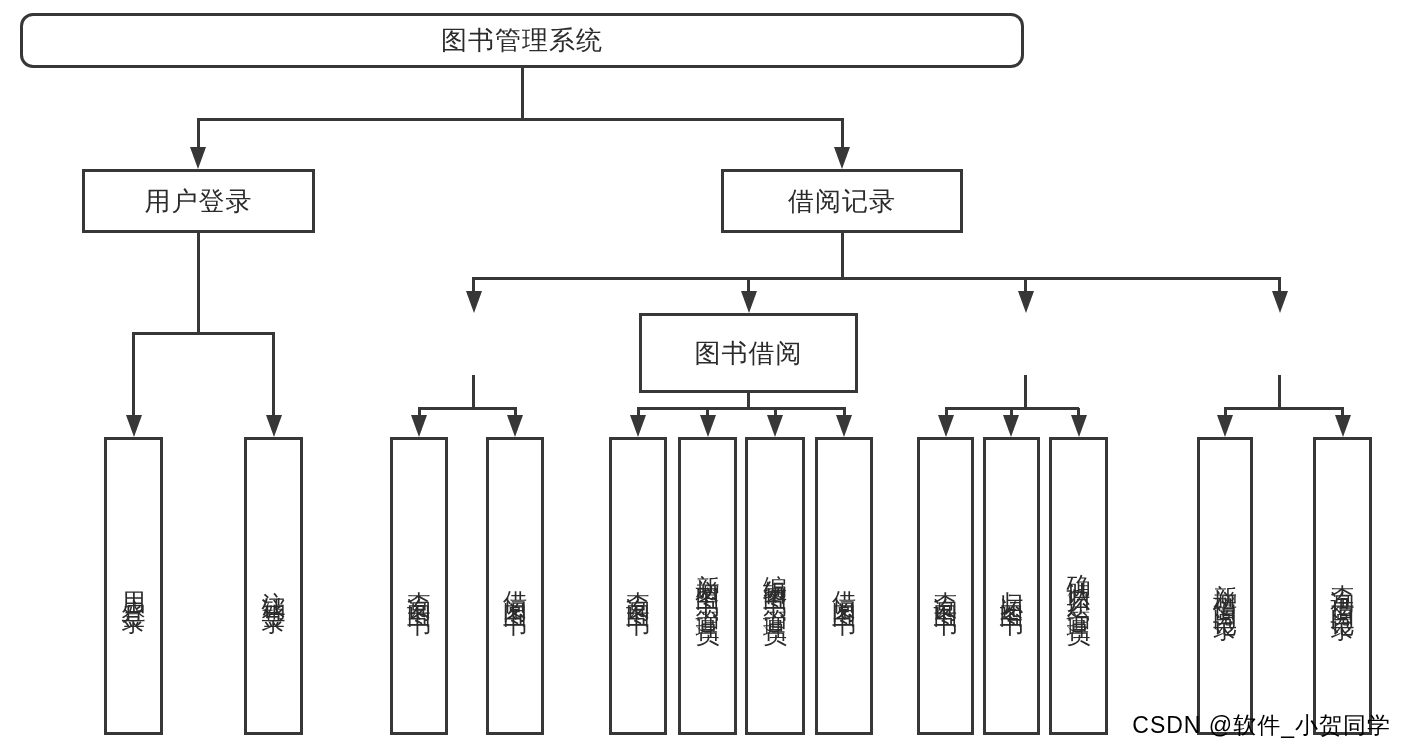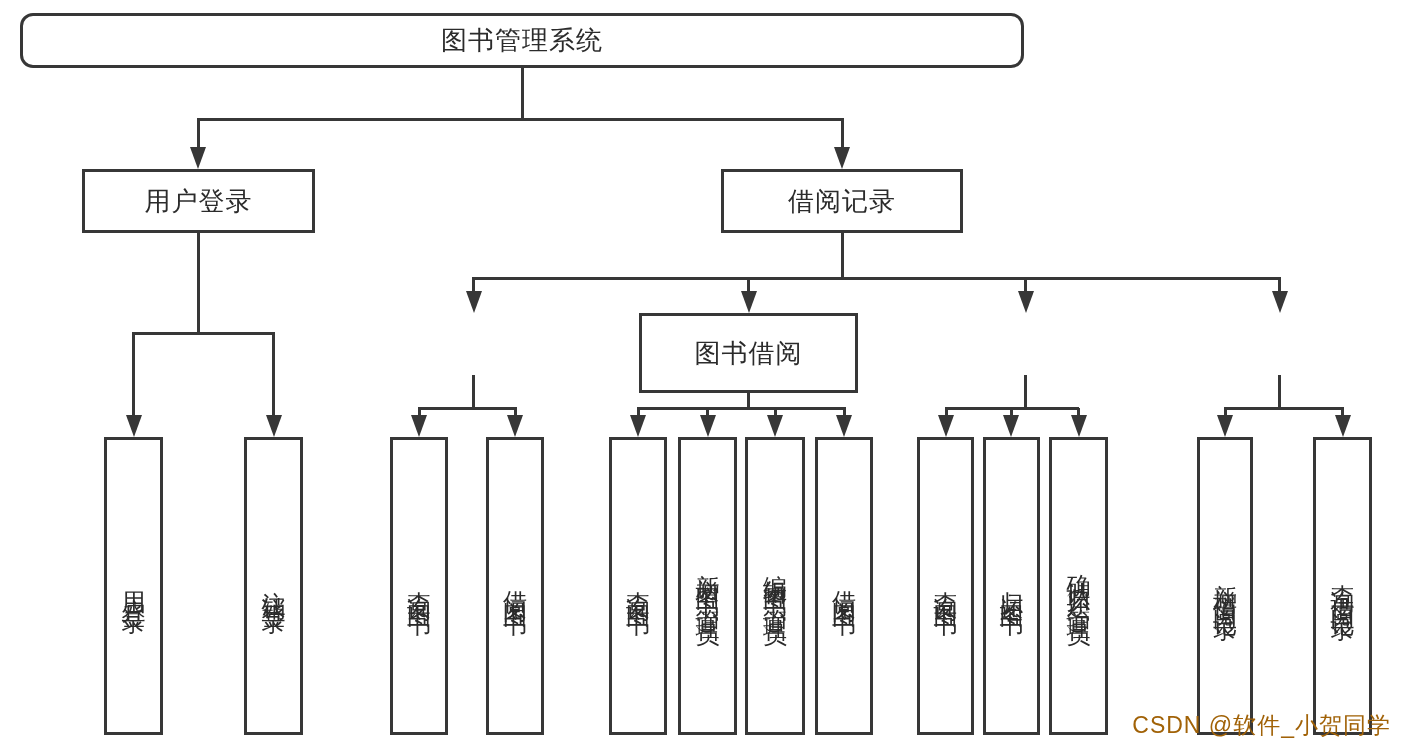--- a/index.html
+++ b/index.html
@@ -28,21 +28,21 @@
   
   .vl { position:absolute; width:3px; background:#373737; z-index:1; }
   .hl { position:absolute; height:3px; background:#373737; z-index:1; }
   .ah {
     position:absolute; width:0; height:0; z-index:1;
     border-left:8px solid transparent; border-right:8px solid transparent;
     border-top:22px solid #373737;
   }
   .watermark {
     position:absolute; top:710px; right:14px; font-size:23px;
-    color:#a16207; z-index:5; letter-spacing:1px;
+    color:#000000; z-index:5; letter-spacing:1px;
   }
 </style>
 </head>
 <body>
 
 <div class="stage">
 
   <div class="box" style="left:20px; top:13px; width:1004px; height:55px;border-radius:13px;">图书管理系统</div>
 
   <div class="box" style="left:82px; top:169px; width:233px; height:64px;">用户登录</div>

